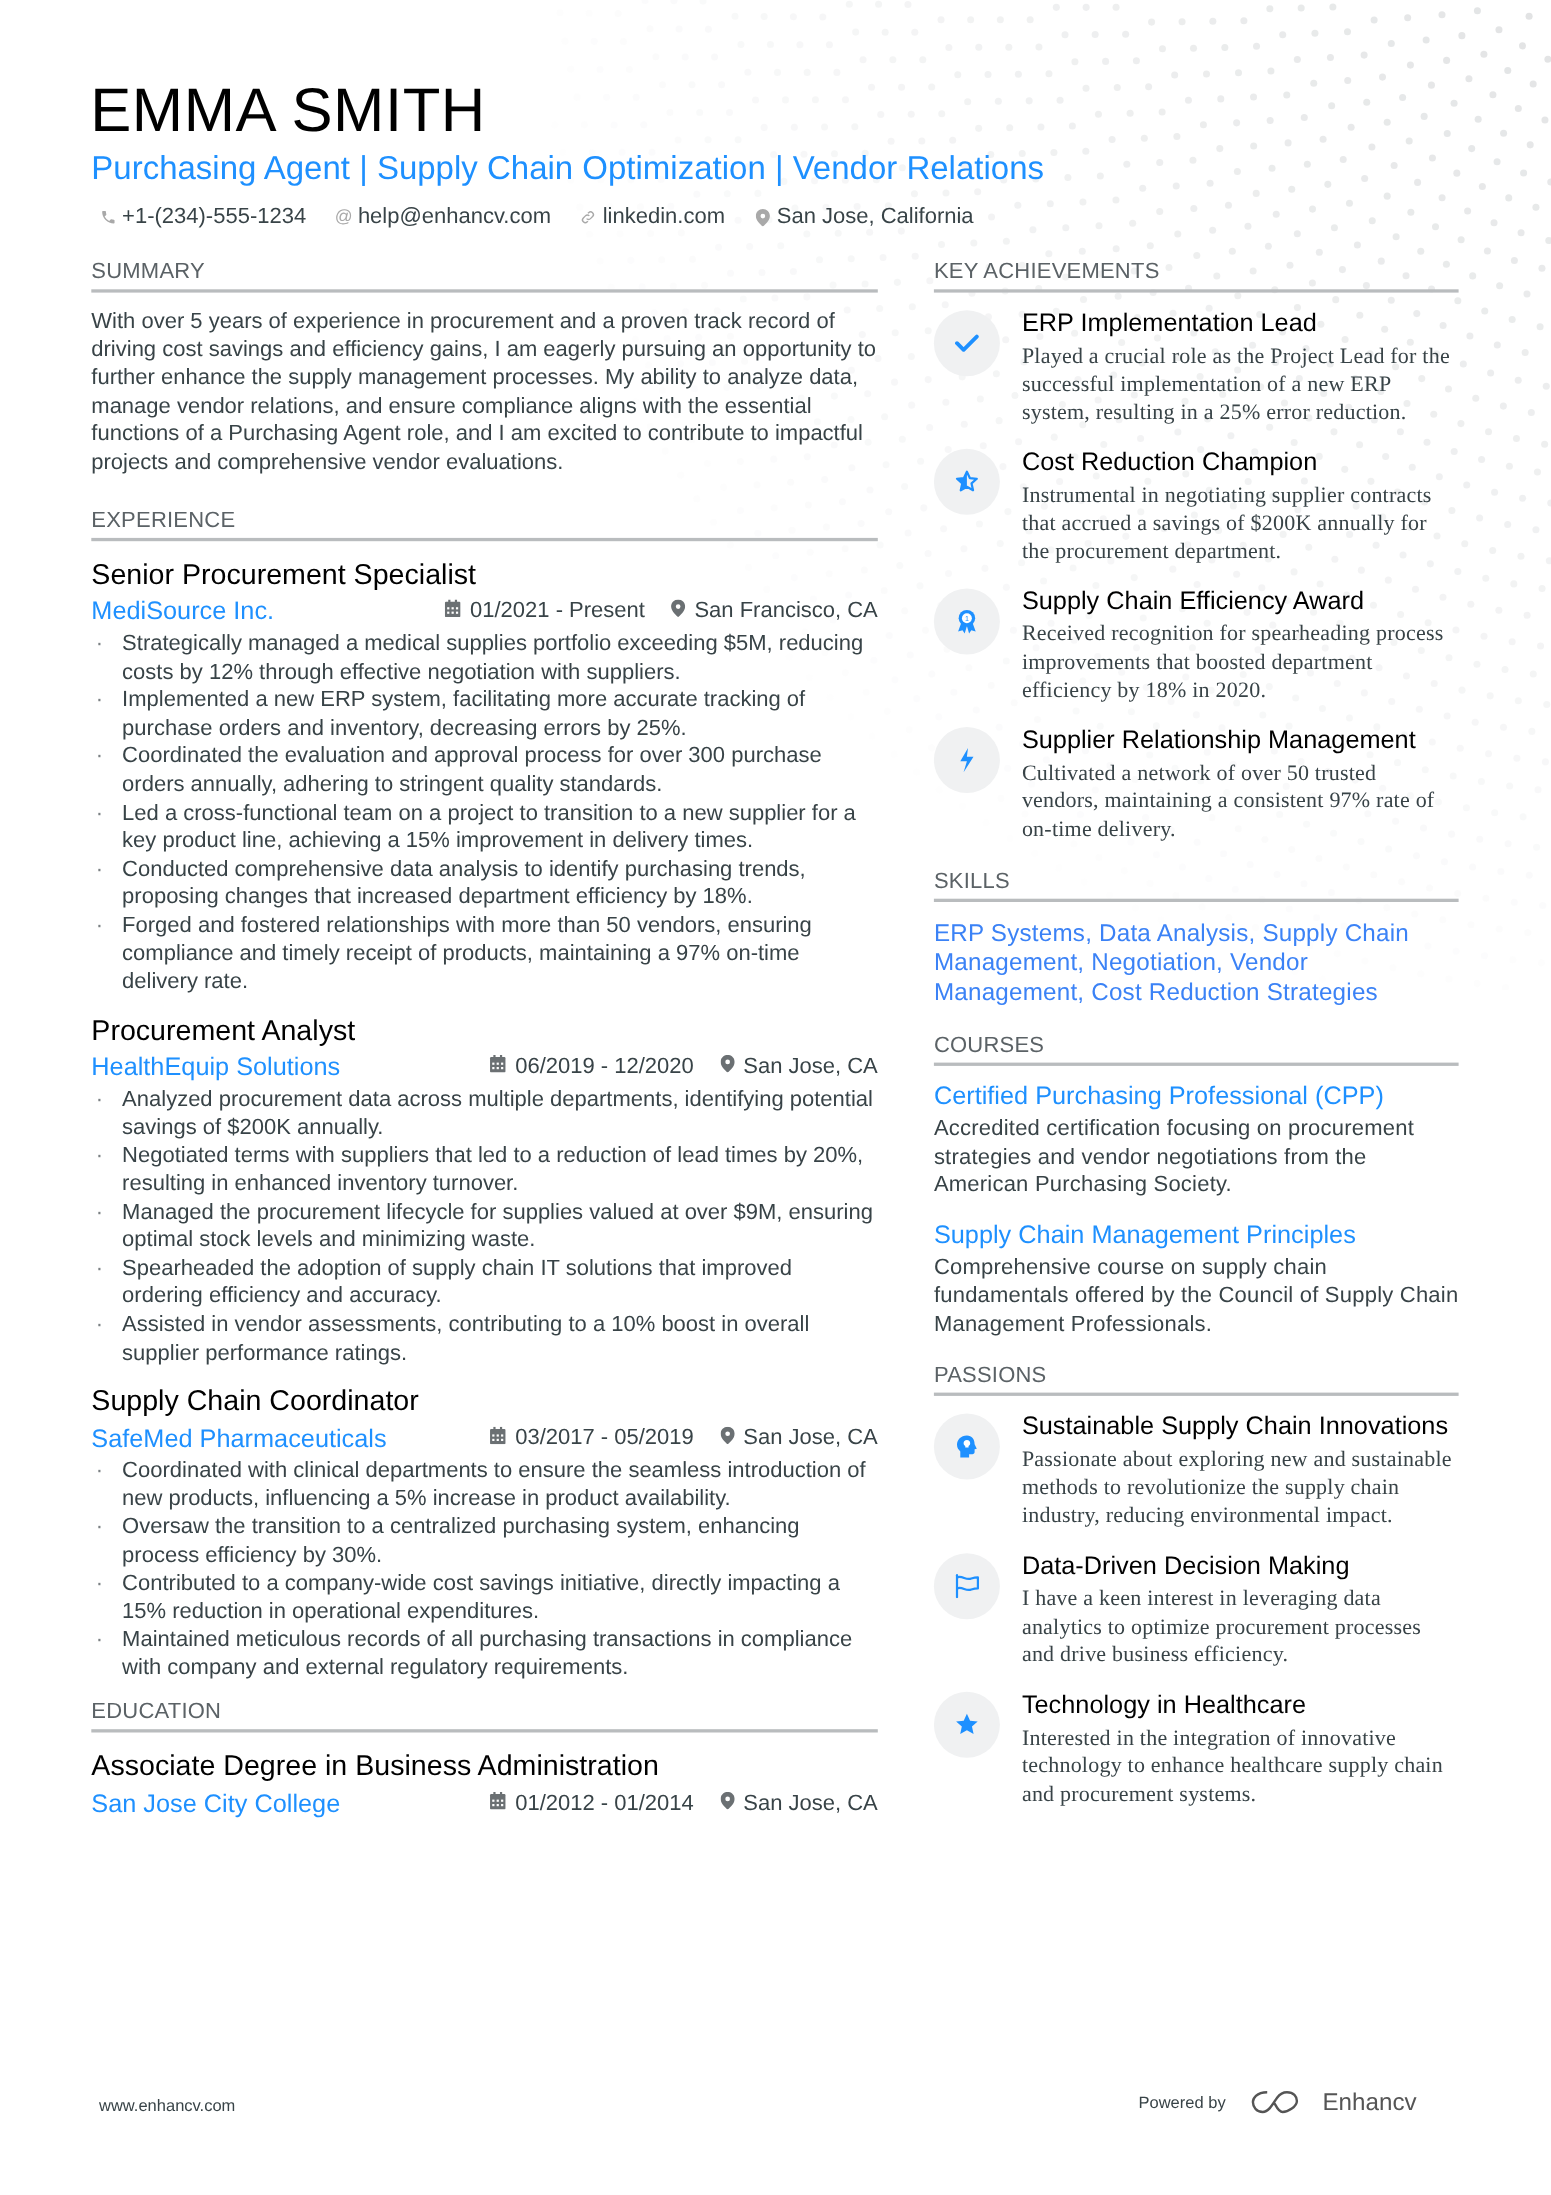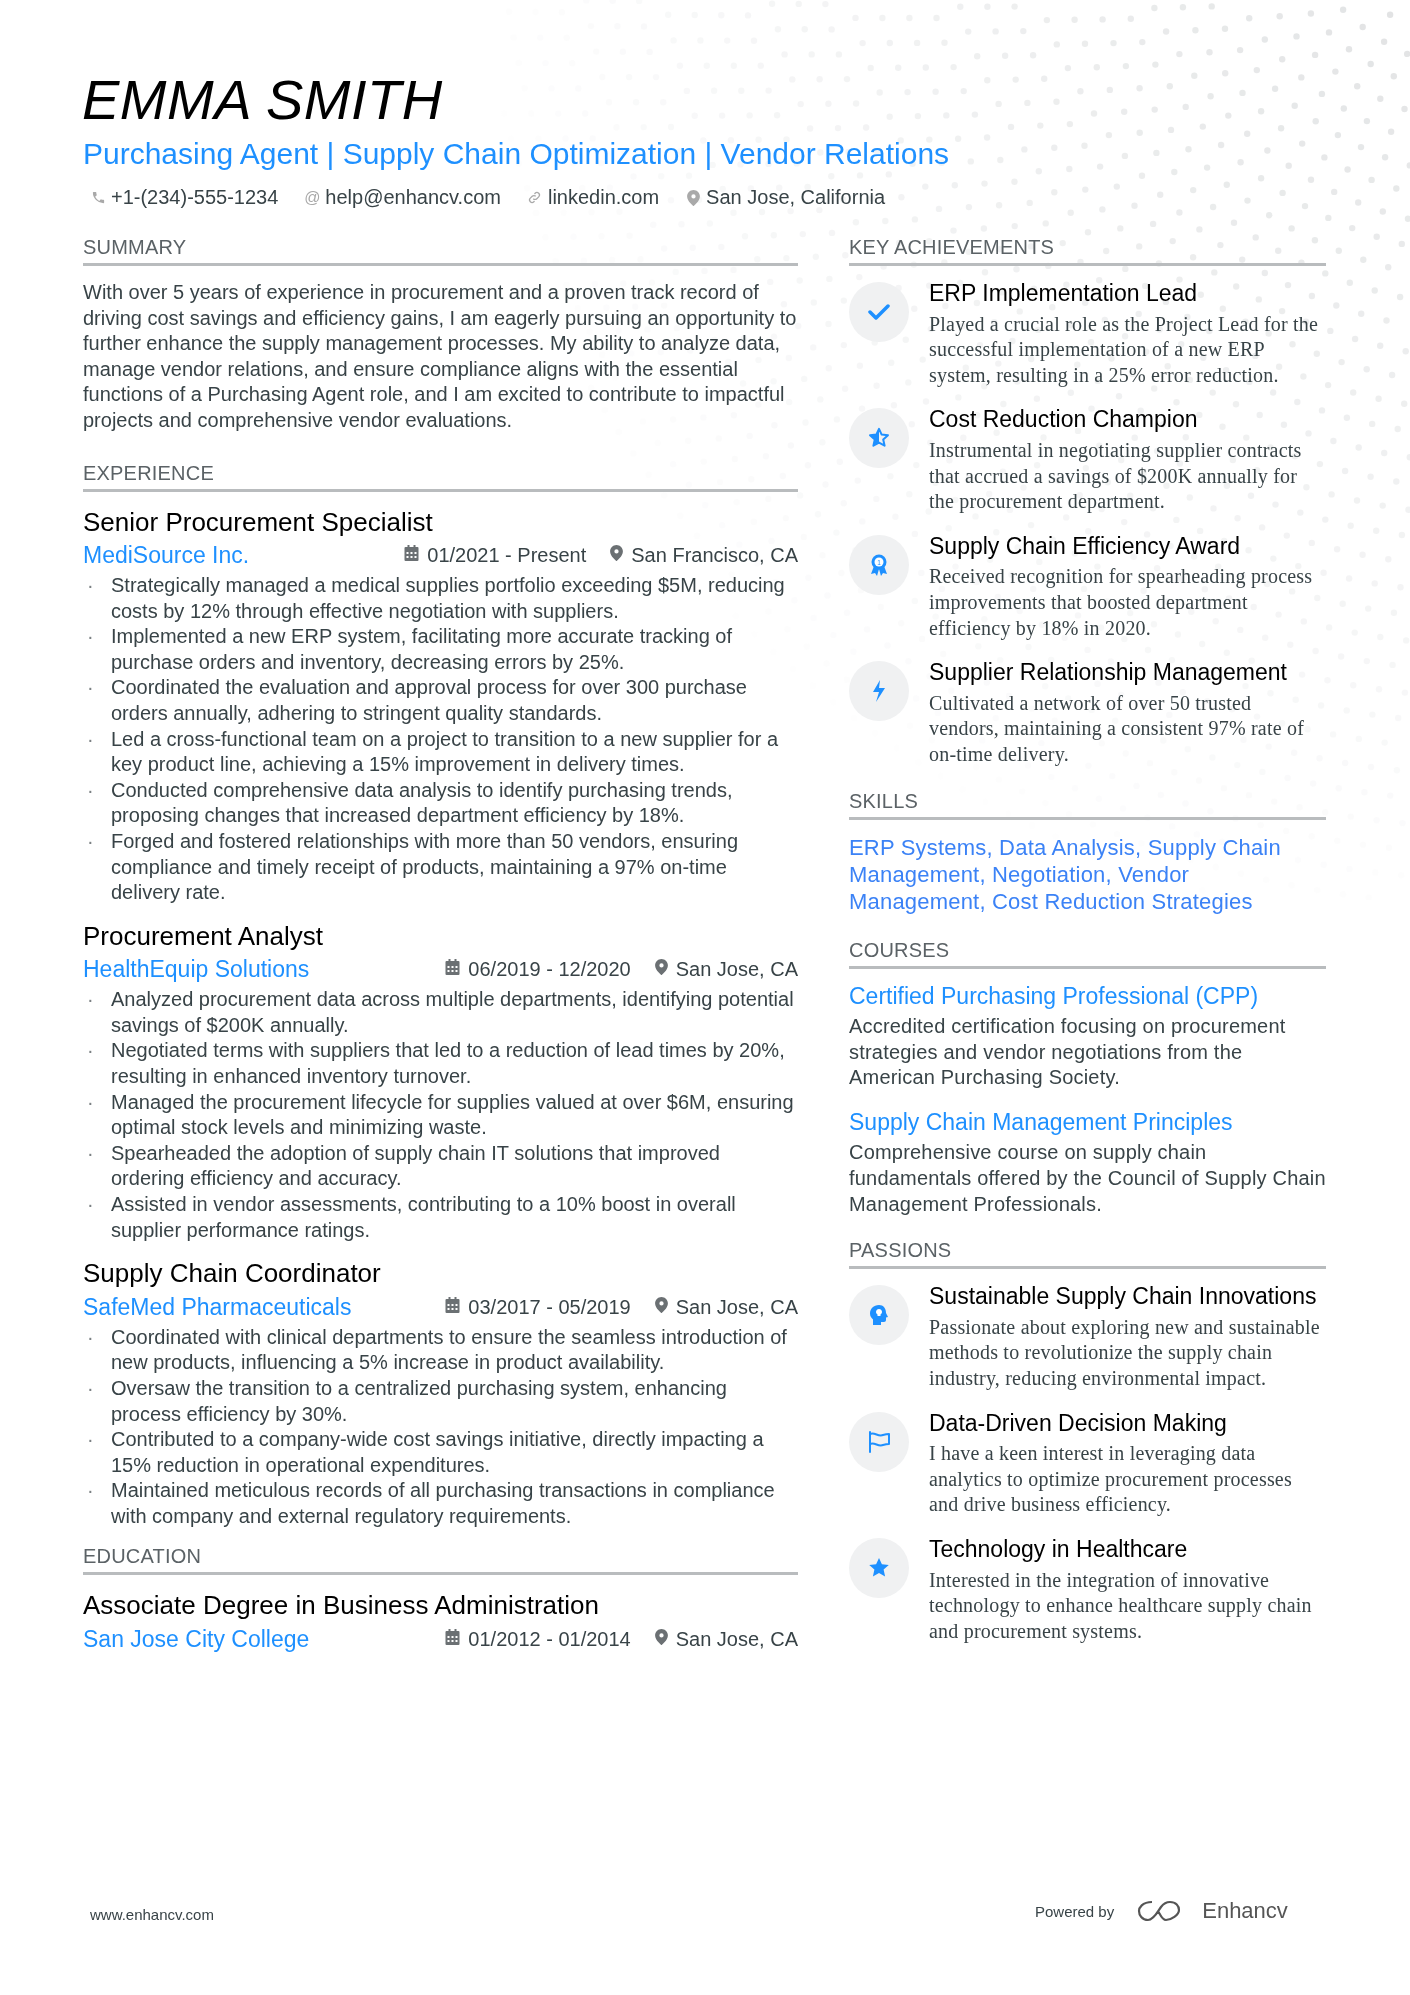--- a/index.html
+++ b/index.html
@@ -1,21 +1,21 @@
 <!DOCTYPE html>
 <html><head>
 <meta charset="utf-8">
 <style>
   * { box-sizing: border-box; margin: 0; padding: 0; }
   html, body { width: 1410px; height: 1995px; background: #ffffff; }
   body { position: relative; overflow: hidden; font-family: "Liberation Sans", sans-serif; color: #384347; }
   .dots { position: absolute; left: 0; top: 0; width: 1410px; height: 900px; pointer-events: none; }
   .page { position: absolute; left: 0; top: 0; width: 1410px; height: 1995px; }
 
-  .name { position: absolute; left: 82px; top: 72px; font-size: 56px; color: #000; letter-spacing: 0.5px; font-weight: normal; line-height: 1; font-style: italic; }
+  .name { position: absolute; left: 82px; top: 72px; font-size: 56px; color: #000; letter-spacing: 0.5px; font-weight: normal; line-height: 1; }
   .title { position: absolute; left: 83px; top: 137px; font-size: 30px; color: #1e90ff; line-height: 1.1; }
   .contacts { position: absolute; left: 90px; top: 186px; display: flex; gap: 26px; font-size: 20px; color: #384347; align-items: flex-end; }
   .contact { display: flex; align-items: center; gap: 5px; }
   .contact .ic { color: #a9a9a9; font-size: 16px; width: 16px; display: inline-flex; justify-content: center; }
 
   .col-left { position: absolute; left: 83px; top: 236px; width: 715px; }
   .col-right { position: absolute; left: 849px; top: 236px; width: 477px; }
 
   .sec-h { font-size: 20px; color: #5b6266; text-transform: uppercase; border-bottom: 3px solid #b9bcbe; padding-bottom: 4px; margin-bottom: 14px; letter-spacing: 0.2px; }
   .sec { margin-bottom: 28px; }
@@ -1137,21 +1137,21 @@
                   <span class="ic"><svg width="13" height="16" viewBox="0 0 24 30">
                       <path fill="#6b7073" d="M12 0C5.4 0 0 5.4 0 12c0 9 12 18 12 18s12-9 12-18C24 5.4 18.6 0 12 0zm0 16a4 4 0 1 1 0-8 4 4 0 0 1 0 8z"></path>
                     </svg></span>
                   <span>San Jose, CA</span>
                 </span>
               </span>
             </div>
             <ul class="bullets">
               <li>Analyzed procurement data across multiple departments, identifying potential savings of $200K annually.</li>
               <li>Negotiated terms with suppliers that led to a reduction of lead times by 20%, resulting in enhanced inventory turnover.</li>
-              <li>Managed the procurement lifecycle for supplies valued at over $6M, ensuring optimal stock levels and minimizing waste.</li>
+              <li>Managed the procurement lifecycle for supplies valued at over $9M, ensuring optimal stock levels and minimizing waste.</li>
               <li>Spearheaded the adoption of supply chain IT solutions that improved ordering efficiency and accuracy.</li>
               <li>Assisted in vendor assessments, contributing to a 10% boost in overall supplier performance ratings.</li>
             </ul>
           </div>
           <div class="job">
             <div class="job-title">Supply Chain Coordinator</div>
             <div class="job-meta">
               <span class="company">SafeMed Pharmaceuticals</span>
               <span class="meta-right">
                 <span class="meta-item">

